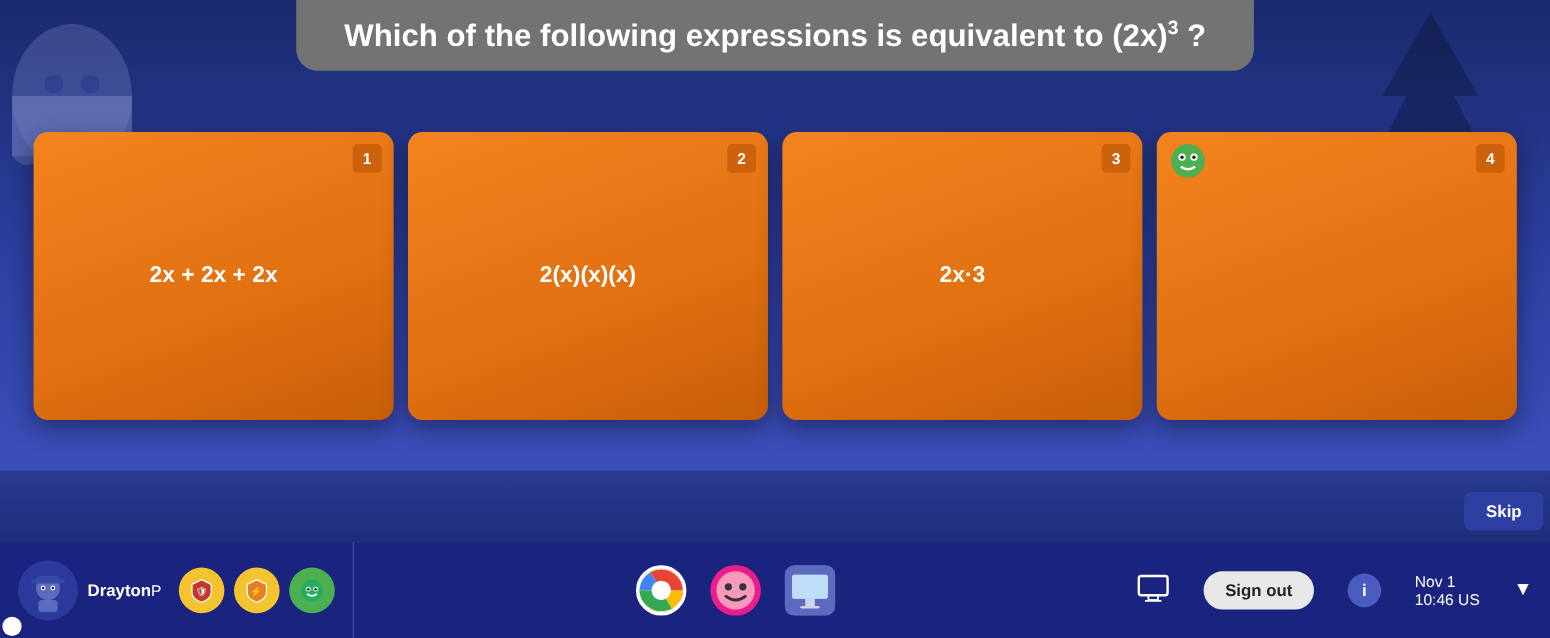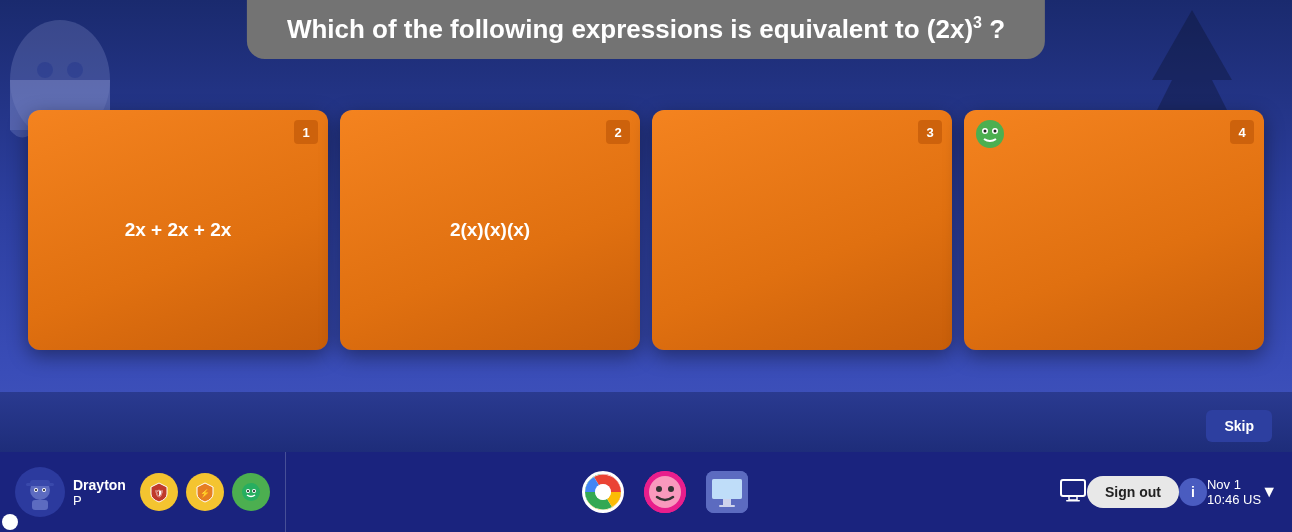--- a/index.html
+++ b/index.html
@@ -142,21 +142,22 @@
     .player-avatar svg {
       width: 40px;
       height: 40px;
     }
 
     .player-name {
       color: white;
       font-size: 14px;
       font-weight: bold;
       display: flex;
-      flex-direction: column;
+      flex-direction: row;
+      align-items: center;
     }
 
     .player-name span:last-child {
       font-weight: normal;
       font-size: 13px;
     }
 
     .player-icons {
       display: flex;
       gap: 8px;
@@ -217,21 +218,21 @@
     }
 
     .monitor-icon {
       background: #5c6bc0;
     }
 
     
     .right-section {
       display: flex;
       align-items: center;
-      gap: 0;
+      gap: 28px;
       padding: 0 15px;
     }
 
     .sign-out-btn {
       background: #e8e8e8;
       color: #222;
       border: none;
       border-radius: 20px;
       padding: 8px 18px;
       font-size: 14px;
@@ -261,21 +262,21 @@
 
     .wifi-icon {
       color: white;
       font-size: 16px;
     }
 
     
     .skip-btn {
       position: absolute;
       bottom: 90px;
-      right: 20px;
+      right: 6px;
       background: #2d3fa0;
       color: white;
       border: none;
       border-radius: 6px;
       padding: 8px 18px;
       font-size: 14px;
       font-weight: bold;
       cursor: pointer;
       z-index: 10;
     }
@@ -344,20 +345,21 @@
     <div class="card-answer">2x + 2x + 2x</div>
   </div>
 
   <div class="card">
     <div class="card-number">2</div>
     <div class="card-answer">2(x)(x)(x)</div>
   </div>
 
   <div class="card">
     <div class="card-number">3</div>
+    <div class="card-answer">2x·3</div>
   </div>
 
   <div class="card">
     <div class="card-number">4</div>
 
     <svg class="card-character" viewBox="0 0 32 32">
       <circle cx="16" cy="16" r="14" fill="#4caf50"></circle>
       <circle cx="11" cy="13" r="3" fill="white"></circle>
       <circle cx="21" cy="13" r="3" fill="white"></circle>
       <circle cx="11" cy="13" r="1.5" fill="#222"></circle>

